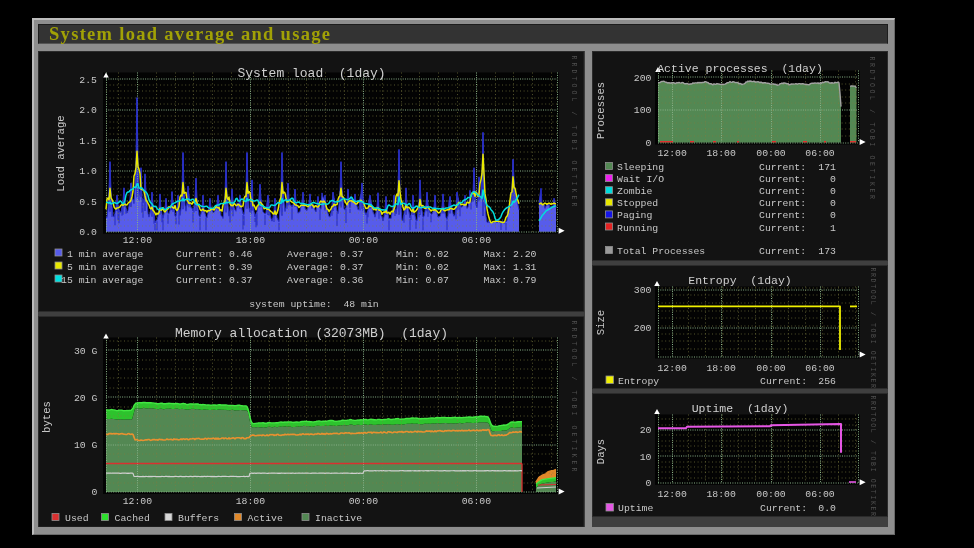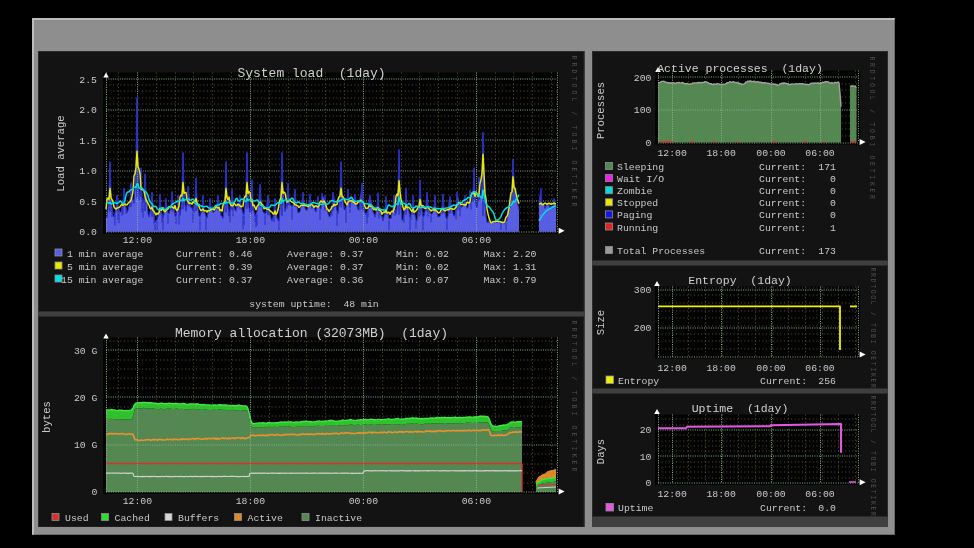--- a/index.html
+++ b/index.html
@@ -6,20 +6,23 @@
   border-top:2px solid #bcbcbc;border-left:2px solid #bcbcbc;border-right:1px solid #6a6a6a;border-bottom:1px solid #6a6a6a}
 #hdr{position:absolute;left:4px;top:4px;width:850px;height:20px;background:#333333;
   border:1px solid #1d1d1d;border-bottom-color:#555}
 #hdr span{position:absolute;left:10px;top:-0.5px;line-height:19px;font-family:"Liberation Serif",serif;font-weight:bold;
   font-size:18.5px;color:#a1a106;letter-spacing:1.3px;white-space:nowrap}
 .pnl{position:absolute}
 #rfill{position:absolute;left:558px;top:496.5px;width:296px;height:10.5px;background:#3f3f3f}
 .dv{position:absolute;background:#3f3f3f}
 </style></head><body>
 <div id="frame">
+  <div id="hdr">
+      <span>System load average and usage</span>
+    </div>
   <div class="dv" style="left:4px;top:291.5px;width:546.5px;height:4px"></div>
   <div class="dv" style="left:558px;top:240.5px;width:296px;height:4px"></div>
   <div class="dv" style="left:558px;top:368.5px;width:296px;height:4px"></div>
   <div id="rfill"></div>
 </div>
 <svg class="pnl" style="left:38px;top:50.5px" width="546.5" height="261" viewBox="38 50.5 546.5 261">
     <rect x="38" y="50.5" width="546.5" height="261" fill="#131313"></rect>
     <rect x="38.5" y="51.0" width="545.5" height="260" fill="none" stroke="#2b2b2b"></rect>
     <rect x="103" y="72" width="456" height="161.2" fill="#030303"></rect>
     <polygon points="106,231.2 106,216.94 107,217.23 108,208.41 109,188.96 110,161.05 111,190 112,206.17 113,215.73 114,216.52 115,212.89 116,205.75 117,194.6 118,204.14 119,208.91 120,211.45 121,211.63 122,206.66 123,200.79 124,187.28 125,200 126,207.44 127,212.48 128,209.93 129,205.66 130,198.36 131,182.4 132,197.82 133,198.64 134,203.14 135,186.62 136,159.27 137,97 138,160.78 139,190.41 140,194.96 141,167.15 142,196.94 143,202.89 144,197.89 145,173.25 146,192.06 147,200.56 148,212.99 149,216.65 150,212.79 151,205.53 152,191.55 153,203.48 154,212.71 155,222.46 156,220.08 157,219.78 158,215.95 159,207.79 160,193.38 161,208.05 162,213.58 163,217.99 164,213.29 165,208.16 166,197.65 167,207.78 168,212.91 169,213.19 170,210.15 171,204.47 172,190.94 173,202.32 174,207.57 175,215.63 176,215.9 177,209.29 178,194.6 179,208.47 180,214.96 181,208.37 182,189.06 183,151.9 184,188.62 185,204.51 186,210.73 187,202.18 188,185.45 189,194.85 190,202.85 191,207.35 192,207.49 193,210.57 194,206.79 195,197.16 196,177.52 197,197.85 198,208.16 199,214.92 200,216.58 201,213.23 202,207.7 203,194.6 204,208.25 205,212.8 206,216.12 207,217.43 208,212.84 209,206.76 210,197.65 211,206.67 212,208.94 213,211.91 214,211.7 215,210.38 216,207.1 217,203.63 218,194.6 219,203.97 220,210.02 221,215.04 222,216.09 223,217.99 224,208.49 225,195.14 226,161.05 227,192.87 228,205.91 229,215.66 230,209.47 231,201.23 232,188.5 233,200.65 234,206.87 235,209.33 236,210.85 237,202.22 238,203.64 239,202.04 240,194.6 241,203.4 242,209.26 243,213.38 244,214.37 245,205.26 246,187.65 247,151.9 248,188.22 249,207.13 250,211.7 251,200.37 252,179.35 253,201.11 254,211.09 255,216.39 256,213.21 257,211.36 258,205.9 259,197.37 260,183.62 261,197.77 262,204.35 263,211.3 264,212.75 265,213.55 266,212.77 267,201.78 268,194.6 269,204.66 270,213.58 271,217.81 272,220.7 273,216.75 274,210.15 275,197.65 276,210.67 277,217.31 278,219.55 279,221.27 280,208.01 281,186.59 282,151.9 283,185.39 284,201.41 285,211.04 286,206.7 287,197.68 288,182.4 289,197.55 290,204.81 291,204.38 292,206.85 293,204.19 294,201.45 295,188.5 296,200.91 297,206.64 298,212.66 299,211.84 300,211.26 301,205.88 302,200.99 303,191.55 304,201.93 305,207.63 306,209.52 307,210.04 308,207.38 309,202.31 310,193.38 311,204.22 312,208.1 313,203.55 314,206.66 315,209.77 316,211.43 317,205.79 318,195.82 319,204.1 320,208 321,208.83 322,192.37 323,196.73 324,198.04 325,194.6 326,203.69 327,208.3 328,212.76 329,216.08 330,216.48 331,212.01 332,205.47 333,191.55 334,196.96 335,202.18 336,206.14 337,210.41 338,213.22 339,204.25 340,189.6 341,161.05 342,187.71 343,201.09 344,208.5 345,209.64 346,207.17 347,201.3 348,188.5 349,200.67 350,207.25 351,195.81 352,200.11 353,202.19 354,201.17 355,193.38 356,202.09 357,205.7 358,209.16 359,209.2 360,197.64 361,192.84 362,182.4 363,196.62 364,206.5 365,212.22 366,214.24 367,212.06 368,209.58 369,198.97 370,194.6 371,200.79 372,204.76 373,211.57 374,213.4 375,216.66 376,211.75 377,206.11 378,192.16 379,207.75 380,209.62 381,214.77 382,216.75 383,220.5 384,216.18 385,209.01 386,195.82 387,207.72 388,213.23 389,218.77 390,217.66 391,218.17 392,212.54 393,207.22 394,194.6 395,208.34 396,213.58 397,207.46 398,187.26 399,148.85 400,189.02 401,207.75 402,219.55 403,220.33 404,213.47 405,204.8 406,187.28 407,204.34 408,206.92 409,211.44 410,217.54 411,214.2 412,208.48 413,194.6 414,208.49 415,215.15 416,220.1 417,220.51 418,211.47 419,201.18 420,179.35 421,199.99 422,209.77 423,216.79 424,215.98 425,210.73 426,203.99 427,191.55 428,203.54 429,209.27 430,212.35 431,213.65 432,213.63 433,211.32 434,206.61 435,194.6 436,207.37 437,213 438,216.64 439,216.23 440,216.01 441,212.35 442,206.13 443,193.38 444,206.47 445,212.24 446,217.01 447,219.04 448,215.34 449,201.28 450,195.82 451,204.03 452,208.33 453,213.09 454,215.81 455,213.93 456,206.53 457,191.55 458,196.58 459,201.14 460,203.15 461,206.59 462,206.59 463,205.11 464,202.64 465,194.6 466,202.89 467,208.02 468,206.75 469,202.45 470,189.72 471,201.71 472,201.58 473,192.16 474,167.15 475,191.47 476,204.44 477,207.19 478,197.25 479,176.3 480,197.99 481,194.82 482,174.37 483,131.77 484,178.63 485,201.67 486,215.96 487,221.72 488,222.35 489,220.18 490,222.54 491,221.86 492,221.5 493,222.4 494,221.18 495,221.17 496,219.64 497,222.19 498,219.69 499,220.86 500,222.27 501,221.2 502,220.76 503,220.54 504,223.09 505,221.05 506,221.45 507,219.96 508,207.59 509,207.09 510,207.39 511,200.31 512,185.34 513,158.61 514,178.22 515,192.61 516,194.6 517,199.36 518,204.47 519,209.39 519,231.2" fill="#575ceb"></polygon>

